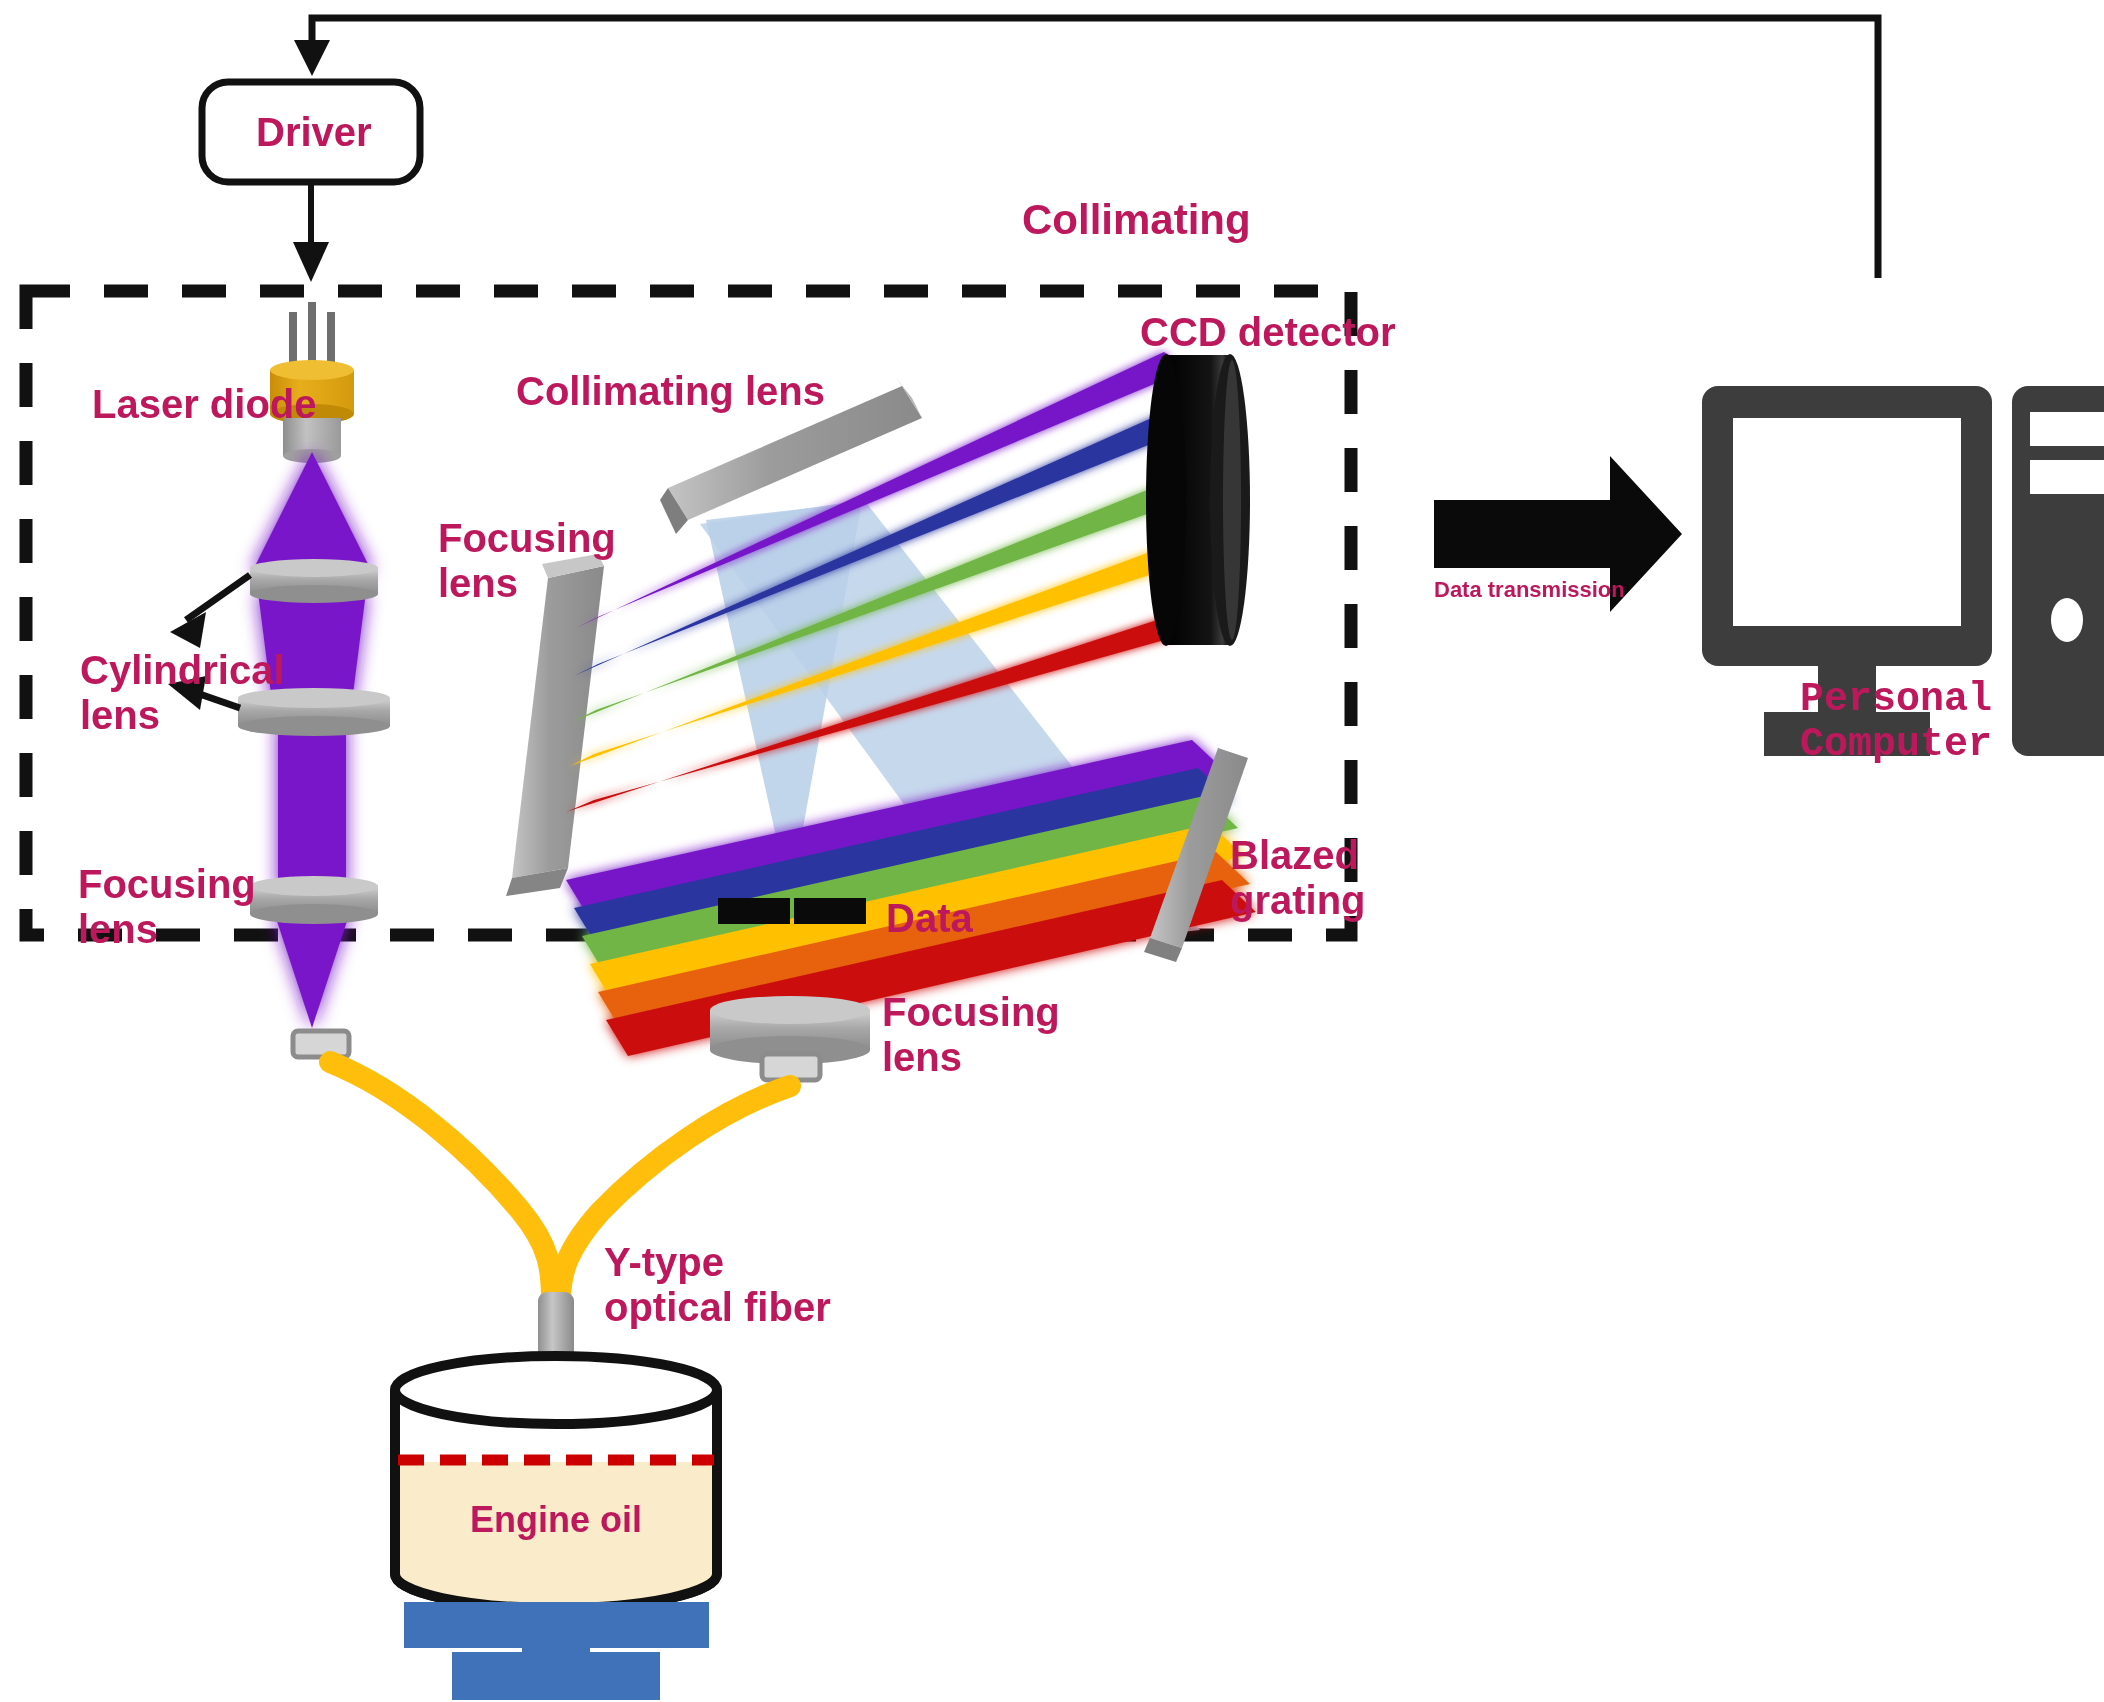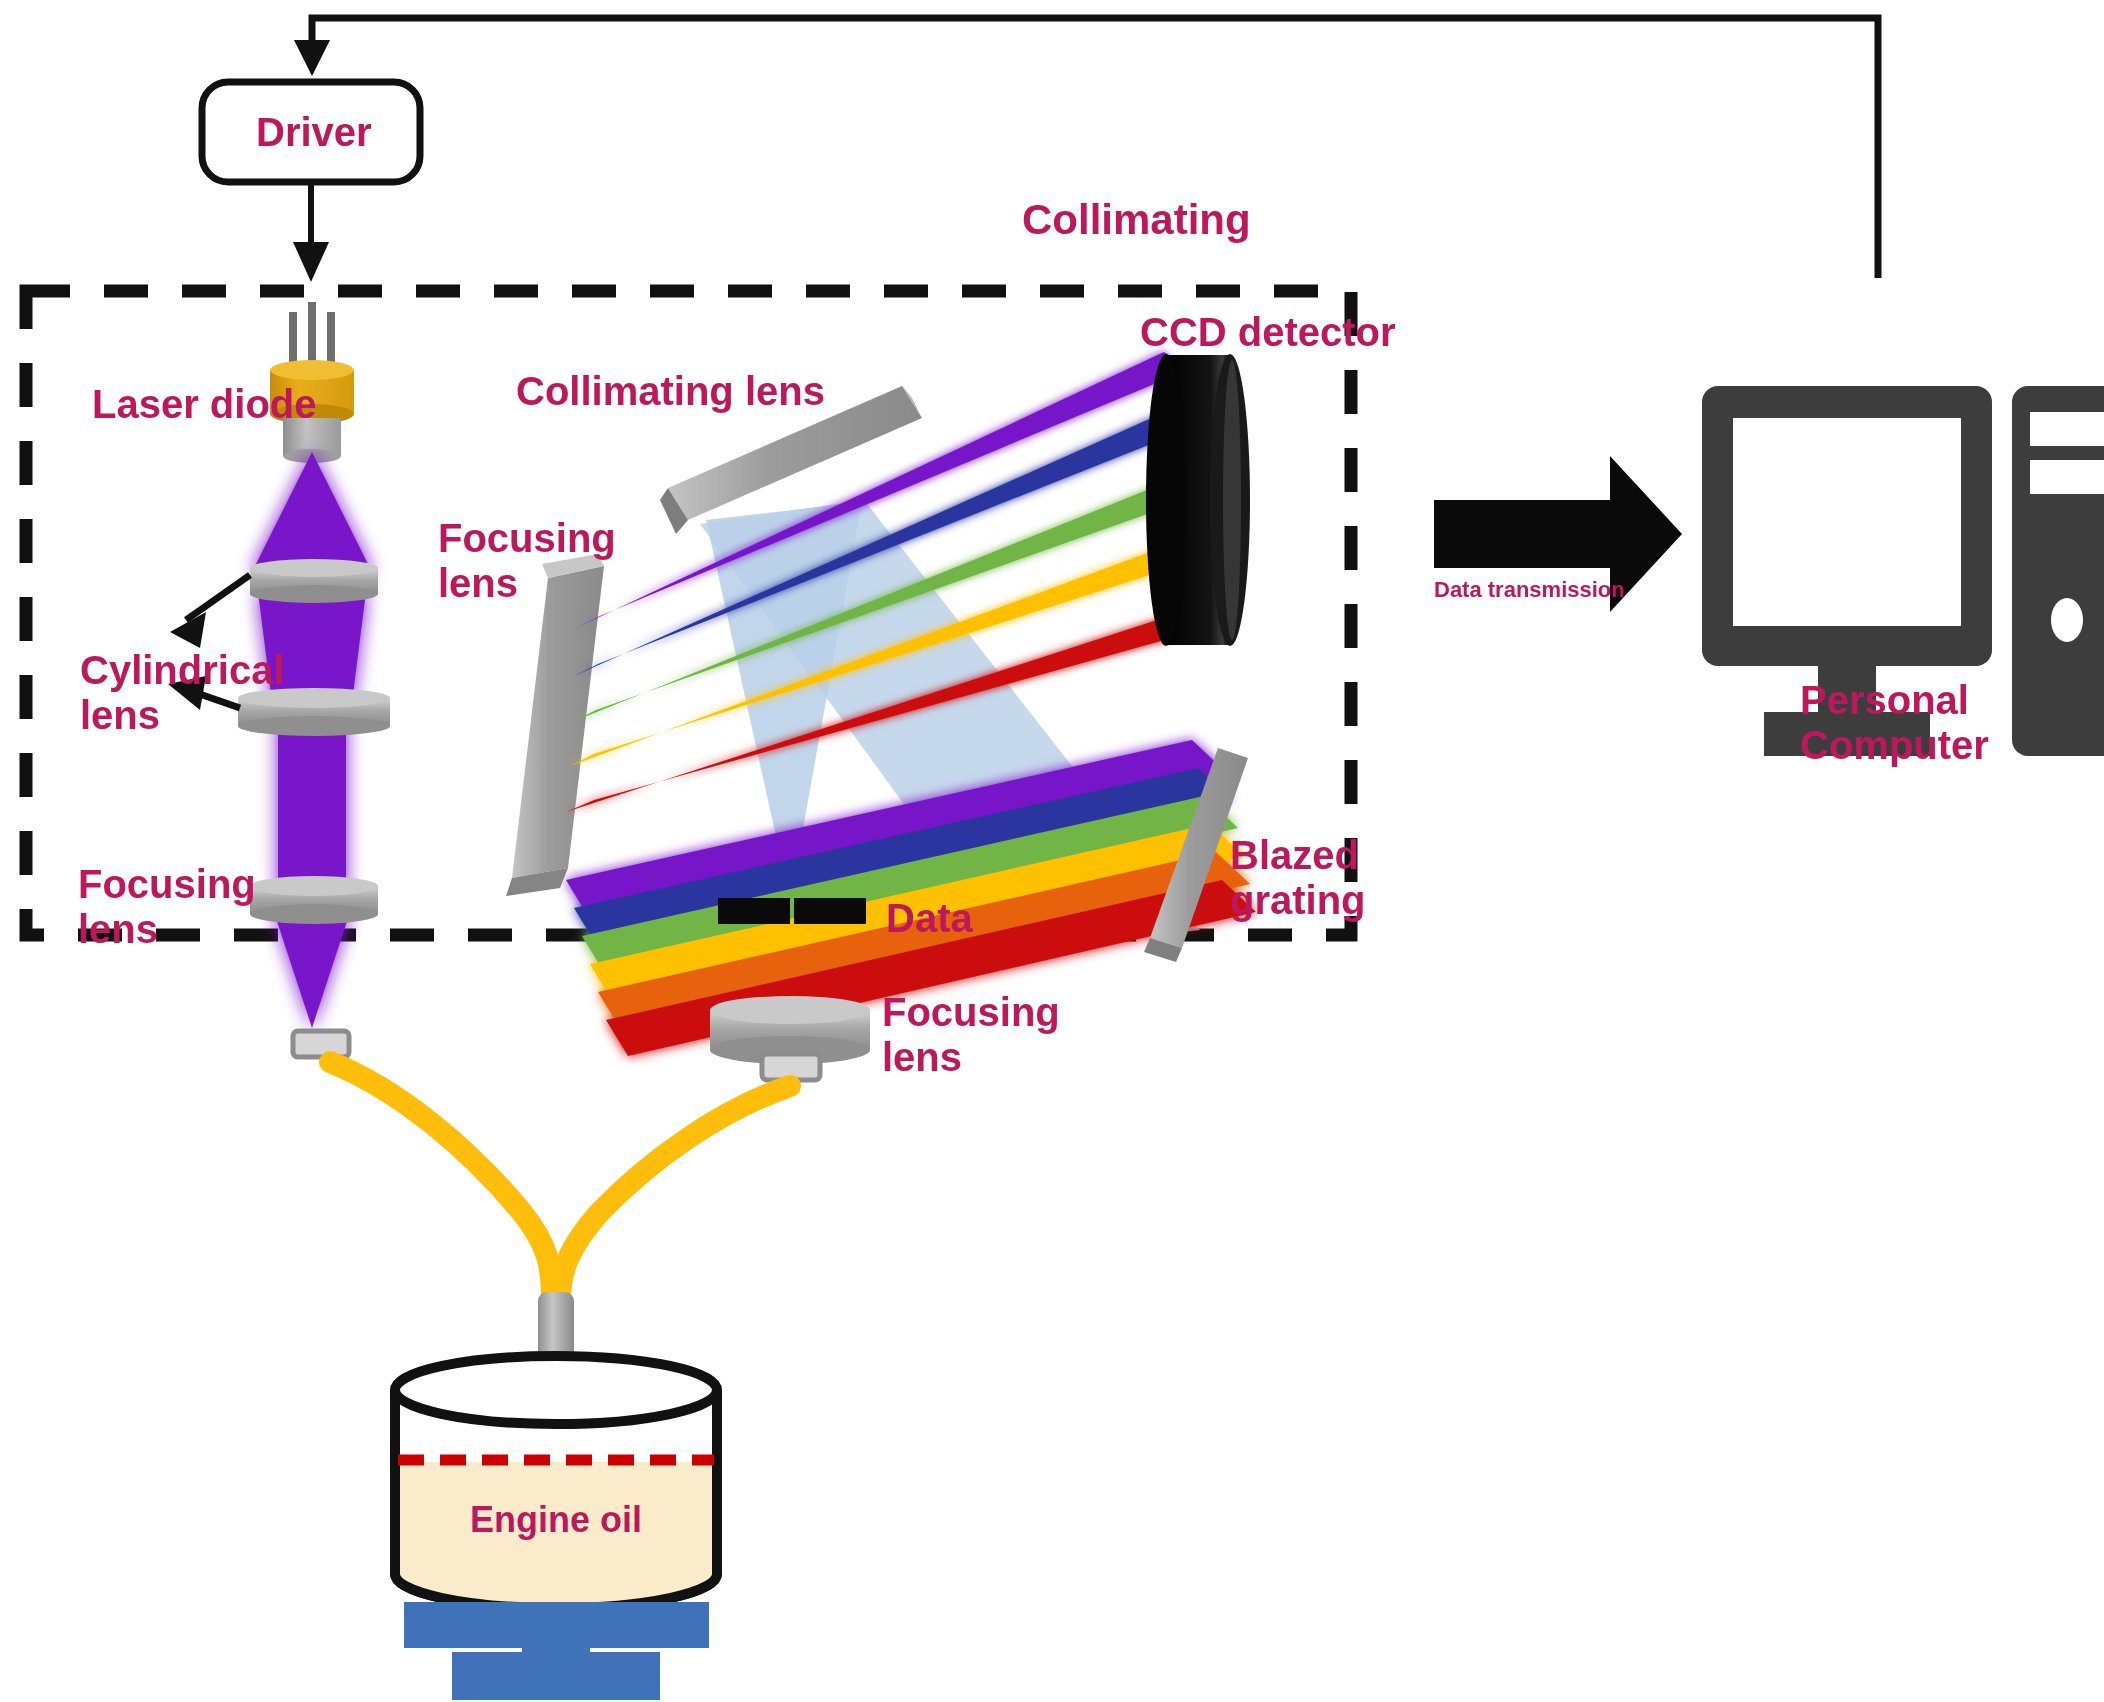--- a/index.html
+++ b/index.html
@@ -282,21 +282,23 @@
 <div class="lbl big" style="left:1140px;top:310px;">CCD detector</div>
 
 <div class="lbl big" style="left:1230px;top:833px;">Blazed
 grating</div>
 
 <div class="lbl big" style="left:886px;top:896px;">Data</div>
 
 <div class="lbl big" style="left:882px;top:990px;">Focusing
 lens</div>
 
+<div class="lbl big" style="left:604px;top:1240px;">Y-type
+optical fiber</div>
 
 <div class="lbl" style="left:470px;top:1500px;font-size:36px;">Engine oil</div>
 
 <div class="lbl mid" style="left:1434px;top:578px;">Data transmission</div>
 
-<div class="lbl big" style="left:1800px;top:678px;text-align:left;">Personal
+<div class="lbl big" style="left:1800px;top:678px;text-align:center;font-family:Liberation Mono, monospace;">Personal
 Computer</div>
 
 </div>
 
 </body></html>

